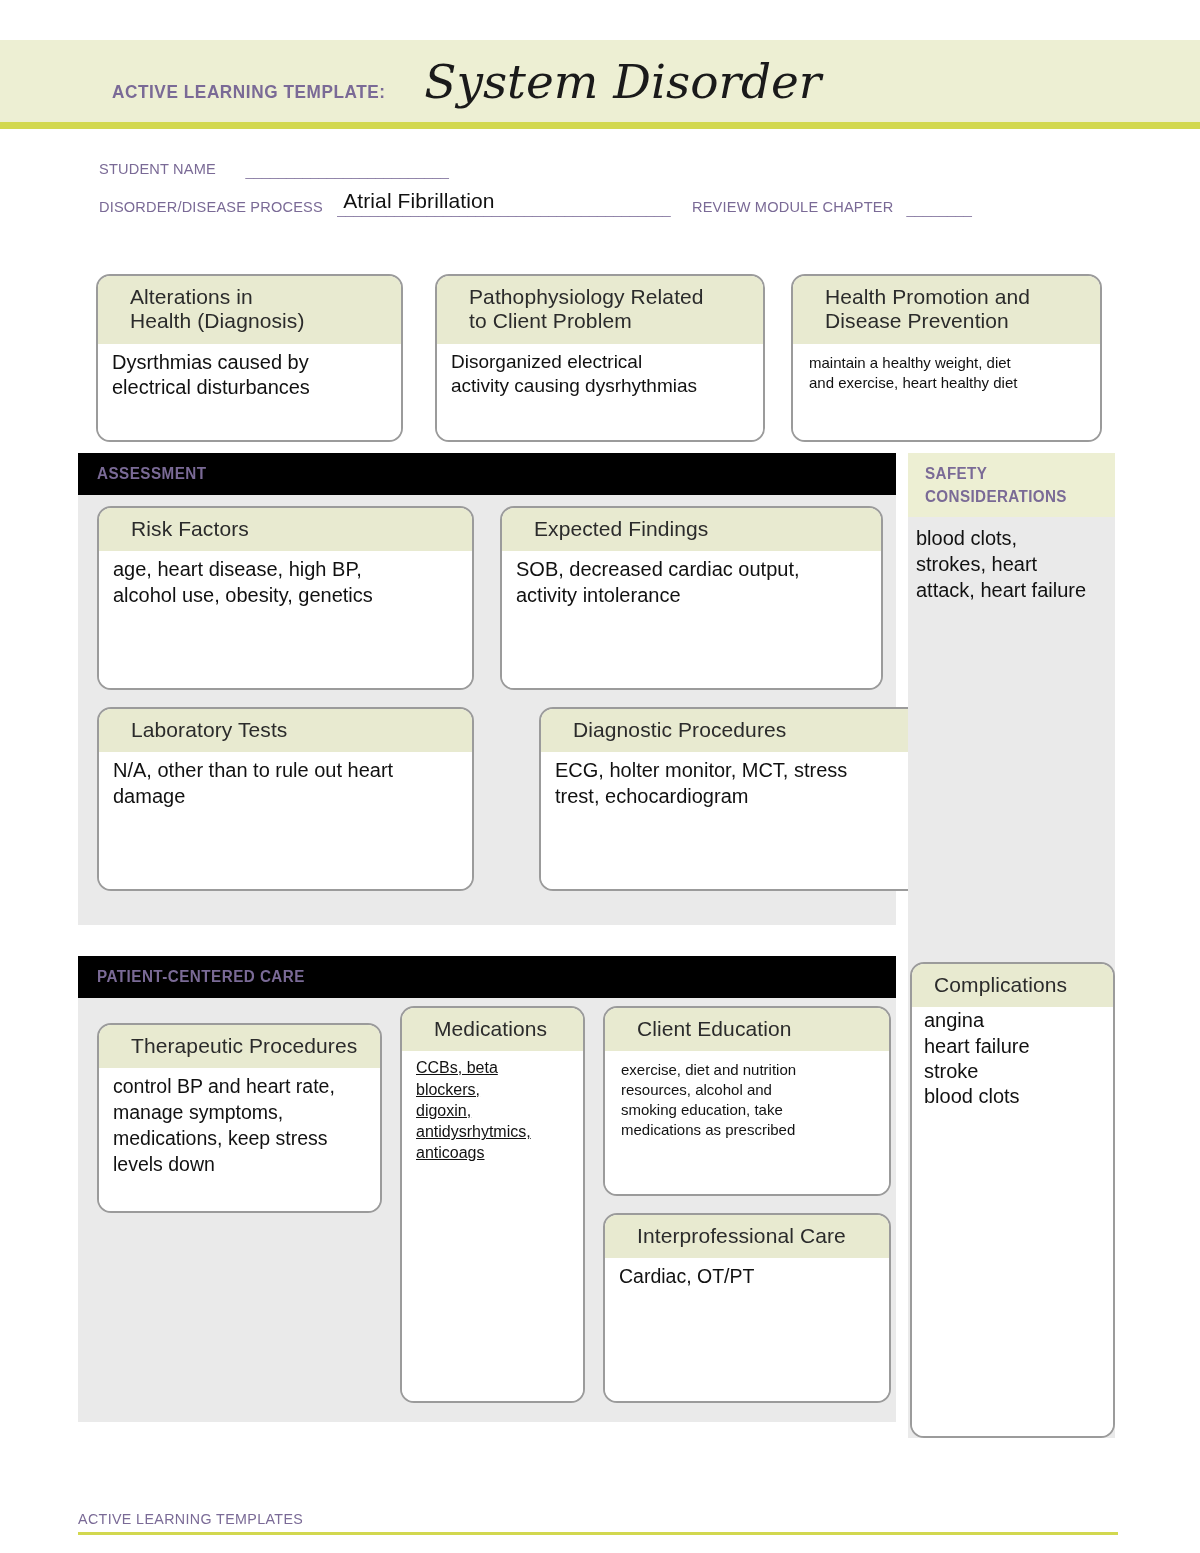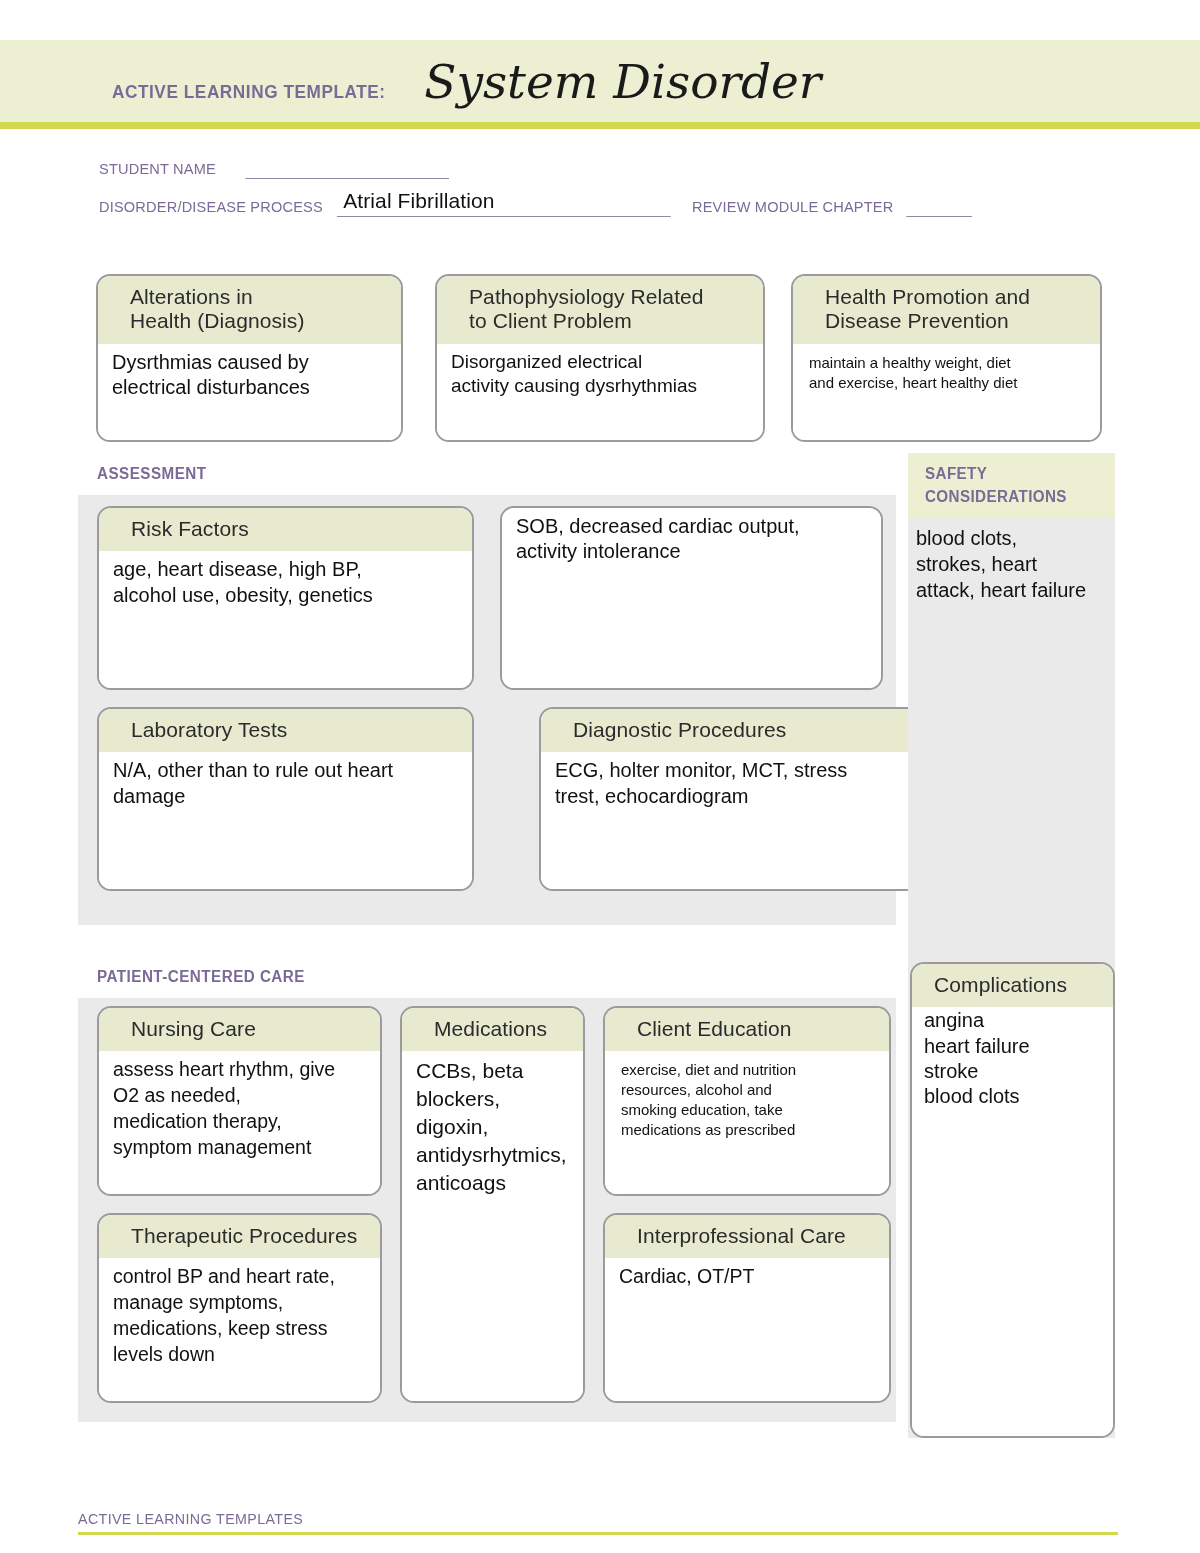--- a/index.html
+++ b/index.html
@@ -150,21 +150,21 @@
   }
 
   
   .assessment-panel {
     position: absolute;
     left: 78px; top: 453px;
     width: 818px; height: 472px;
     background: #eaeaea;
   }
   .panel-banner {
-    background: #ffffff;
+    background: #000000;
     height: 42px;
     display: flex;
     align-items: center;
     padding-left: 19px;
   }
   .panel-banner-label {
     color: #7a6a96;
     font-size: 16px;
     font-weight: bold;
     letter-spacing: 0.5px;
@@ -235,21 +235,21 @@
   .pcc-left-col { display: flex; flex-direction: column; }
   .p-nursing  { width: 285px; height: 190px; }
   .p-therap   { width: 285px; height: 190px; margin-top: 17px; }
   .p-meds     { width: 185px; height: 397px; margin-left: 18px; }
   .pcc-right-col { display: flex; flex-direction: column; margin-left: 18px; }
   .p-cliented { width: 288px; height: 190px; }
   .p-interpro { width: 288px; height: 190px; margin-top: 17px; }
 
   .p-nursing .card-text,
   .p-therap  .card-text { font-size: 19.5px; line-height: 1.33; }
-  .p-meds .card-text    { font-size: 21px; line-height: 1.33; }
+  .p-meds .card-text    { font-size: 16px; line-height: 1.33; text-decoration: underline; }
   .p-interpro .card-text{ font-size: 19.5px; }
 
   
   .footer {
     position: absolute;
     left: 78px; top: 1510px;
     width: 1040px;
   }
   .footer-label {
     color: #7a6a96;
@@ -352,20 +352,23 @@
         <div class="card-head">
           <div class="card-head-title">Risk Factors</div>
         </div>
         <div class="card-body">
           <div class="card-text">age, heart disease, high BP,
 alcohol use, obesity, genetics</div>
         </div>
       </div>
 
       <div class="card a-box-2">
+        <div class="card-head">
+          <div class="card-head-title">Expected Findings</div>
+        </div>
         <div class="card-body">
           <div class="card-text">SOB, decreased cardiac output,
 activity intolerance</div>
         </div>
       </div>
     </div>
 
     <div class="assess-row">
       <div class="card a-box-1">
         <div class="card-head">
@@ -403,31 +406,20 @@
 
 <div class="pcc-panel">
   <div class="panel-banner">
     <span class="panel-banner-label">PATIENT-CENTERED CARE</span>
   </div>
 
   <div class="pcc-grid">
     <div class="pcc-cols">
 
       <div class="pcc-left-col">
-        <div class="card p-nursing">
-          <div class="card-head">
-            <div class="card-head-title">Nursing Care</div>
-          </div>
-          <div class="card-body">
-            <div class="card-text">assess heart rhythm, give
-O2 as needed,
-medication therapy,
-symptom management</div>
-          </div>
-        </div>
 
         <div class="card p-therap">
           <div class="card-head">
             <div class="card-head-title">Therapeutic Procedures</div>
           </div>
           <div class="card-body">
             <div class="card-text">control BP and heart rate,
 manage symptoms,
 medications, keep stress
 levels down</div>

